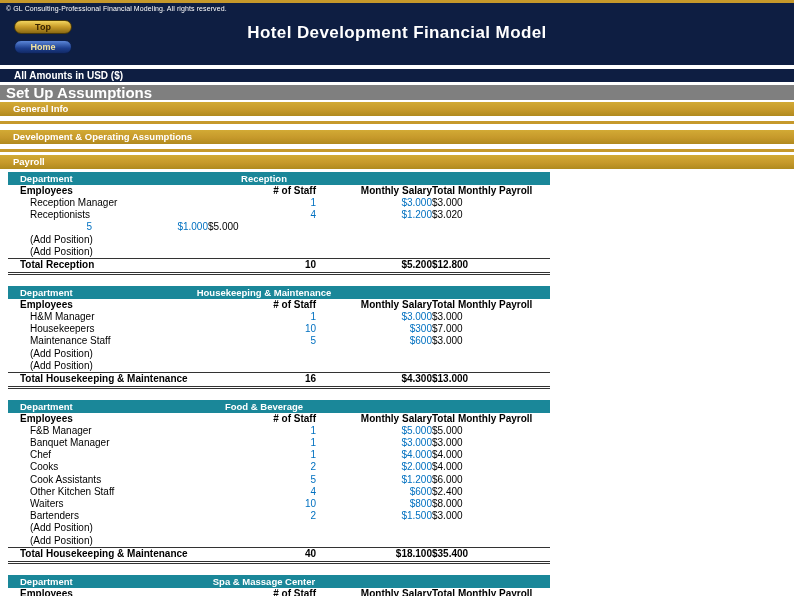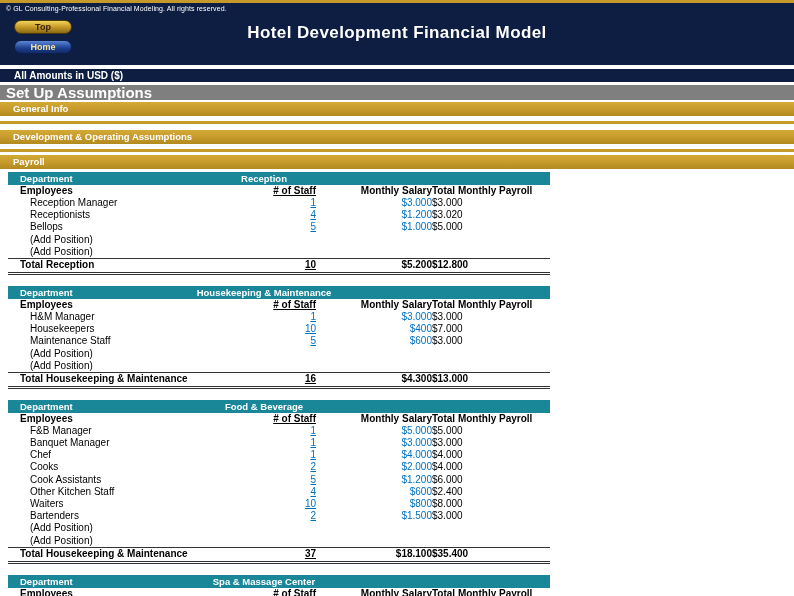--- a/index.html
+++ b/index.html
@@ -69,21 +69,21 @@
     position:relative;
     background:var(--teal,#1A8799); color:#fff;
     height:13px; line-height:13px;
     font-size:9.5px; font-weight:bold; padding-left:12px;
   }
   .dept-name { position:absolute; top:0; left:116px; width:280px; text-align:center; }
   .row { display:flex; font-size:10px; height:12.2px; line-height:12.2px; }
   .col-header { font-weight:bold; height:12px; line-height:12px; }
   .c1 { width:224px; padding-left:22px; overflow:hidden; white-space:nowrap; }
   .col-header .c1 { padding-left:12px; }
-  .c2 { width:84px; text-align:right;text-decoration:underline; }
+  .c2 { width:84px; text-align:right; }
   .c3 { width:116px; text-align:right; }
   .c4 { width:118px; text-align:left; }
   .data-row .c2, .data-row .c3 { color:var(--input-blue,#0070C0); }
   .total-row {
     font-weight:bold; height:17px; line-height:12px;
     border-top:1px solid #333;
     border-bottom:3px double #333;
     align-items:center;
   }
   .total-row .c1 { padding-left:12px; }
@@ -132,21 +132,20 @@
   </div>
 
   <div class="row data-row">
     <span class="c1">Receptionists</span>
     <span class="c2">4</span>
     <span class="c3">$1.200</span>
     <span class="c4">$3.020</span>
   </div>
 
   <div class="row data-row">
-    <span class="c1">Bellops</span>
     <span class="c2">5</span>
     <span class="c3">$1.000</span>
     <span class="c4">$5.000</span>
   </div>
 
   <div class="row data-row">
     <span class="c1">(Add Position)</span>
     <span class="c2"></span>
     <span class="c3"></span>
     <span class="c4"></span>
@@ -182,21 +181,21 @@
   <div class="row data-row">
     <span class="c1">H&amp;M Manager</span>
     <span class="c2">1</span>
     <span class="c3">$3.000</span>
     <span class="c4">$3.000</span>
   </div>
 
   <div class="row data-row">
     <span class="c1">Housekeepers</span>
     <span class="c2">10</span>
-    <span class="c3">$400</span>
+    <span class="c3">$300</span>
     <span class="c4">$7.000</span>
   </div>
 
   <div class="row data-row">
     <span class="c1">Maintenance Staff</span>
     <span class="c2">5</span>
     <span class="c3">$600</span>
     <span class="c4">$3.000</span>
   </div>
 
@@ -299,21 +298,21 @@
 
   <div class="row data-row">
     <span class="c1">(Add Position)</span>
     <span class="c2"></span>
     <span class="c3"></span>
     <span class="c4"></span>
   </div>
 </div>
     <div class="row total-row">
       <span class="c1">Total Housekeeping &amp; Maintenance</span>
-      <span class="c2">37</span>
+      <span class="c2">40</span>
       <span class="c3">$18.100</span>
       <span class="c4">$35.400</span>
     </div>
   </section>
 
   <section class="dept-section">
     <div class="dept-header">
       <span class="dept-label">Department</span>
       <span class="dept-name">Spa &amp; Massage Center</span>
     </div>

